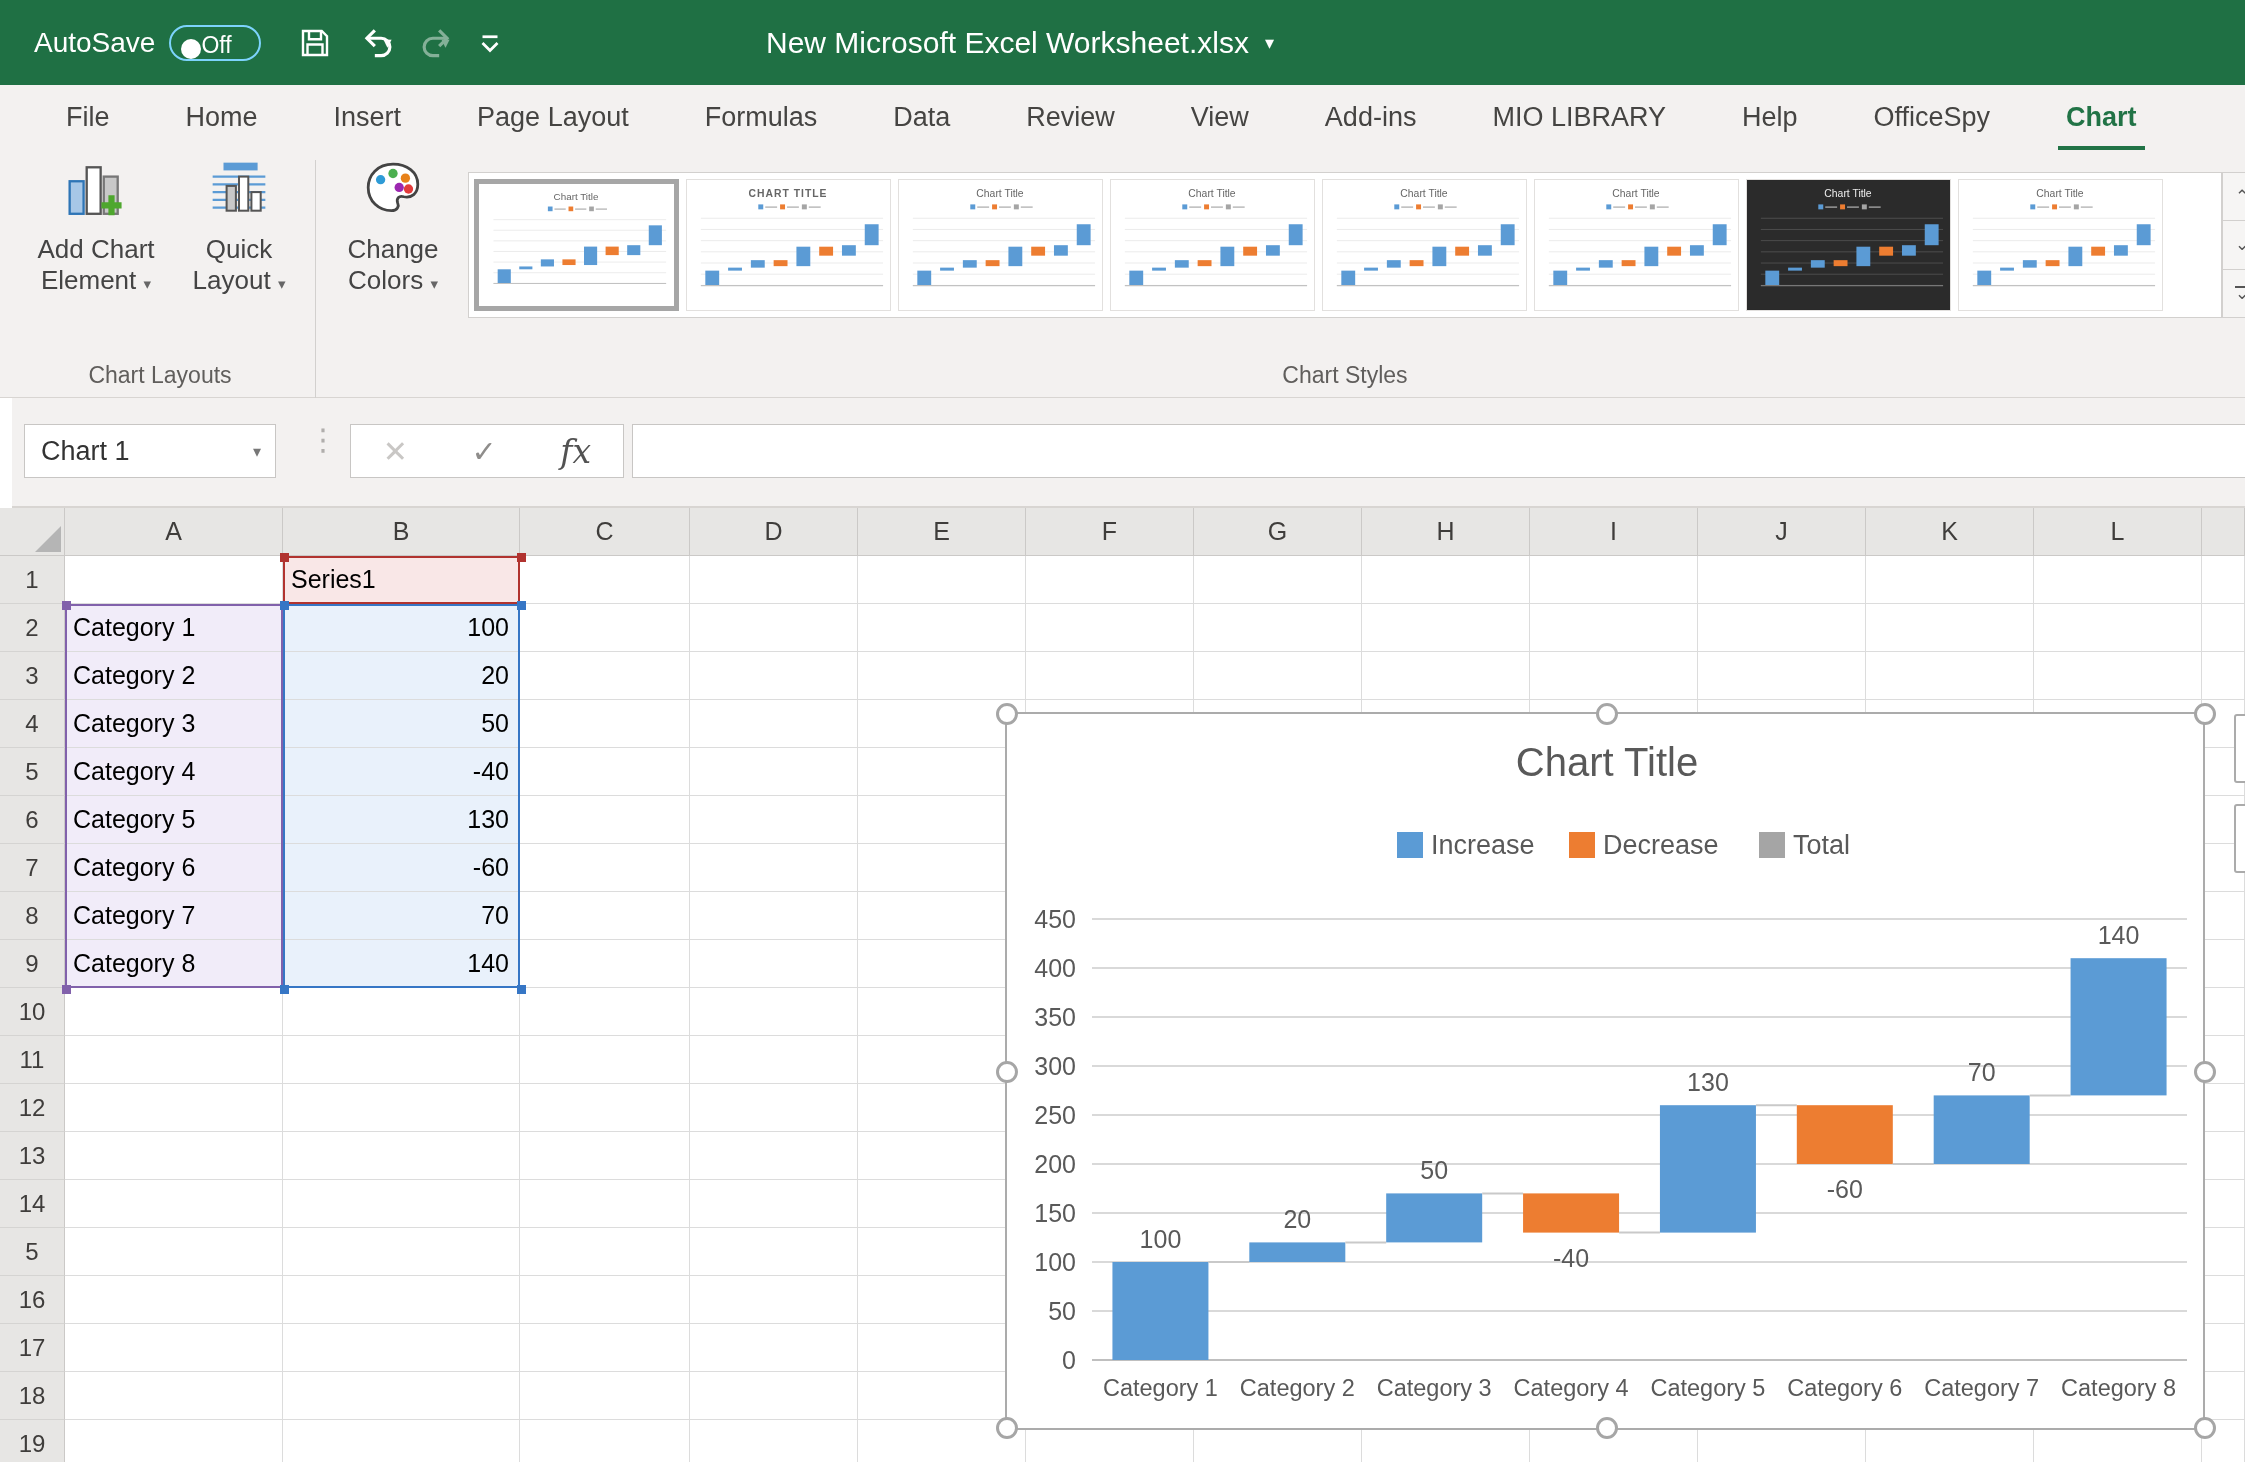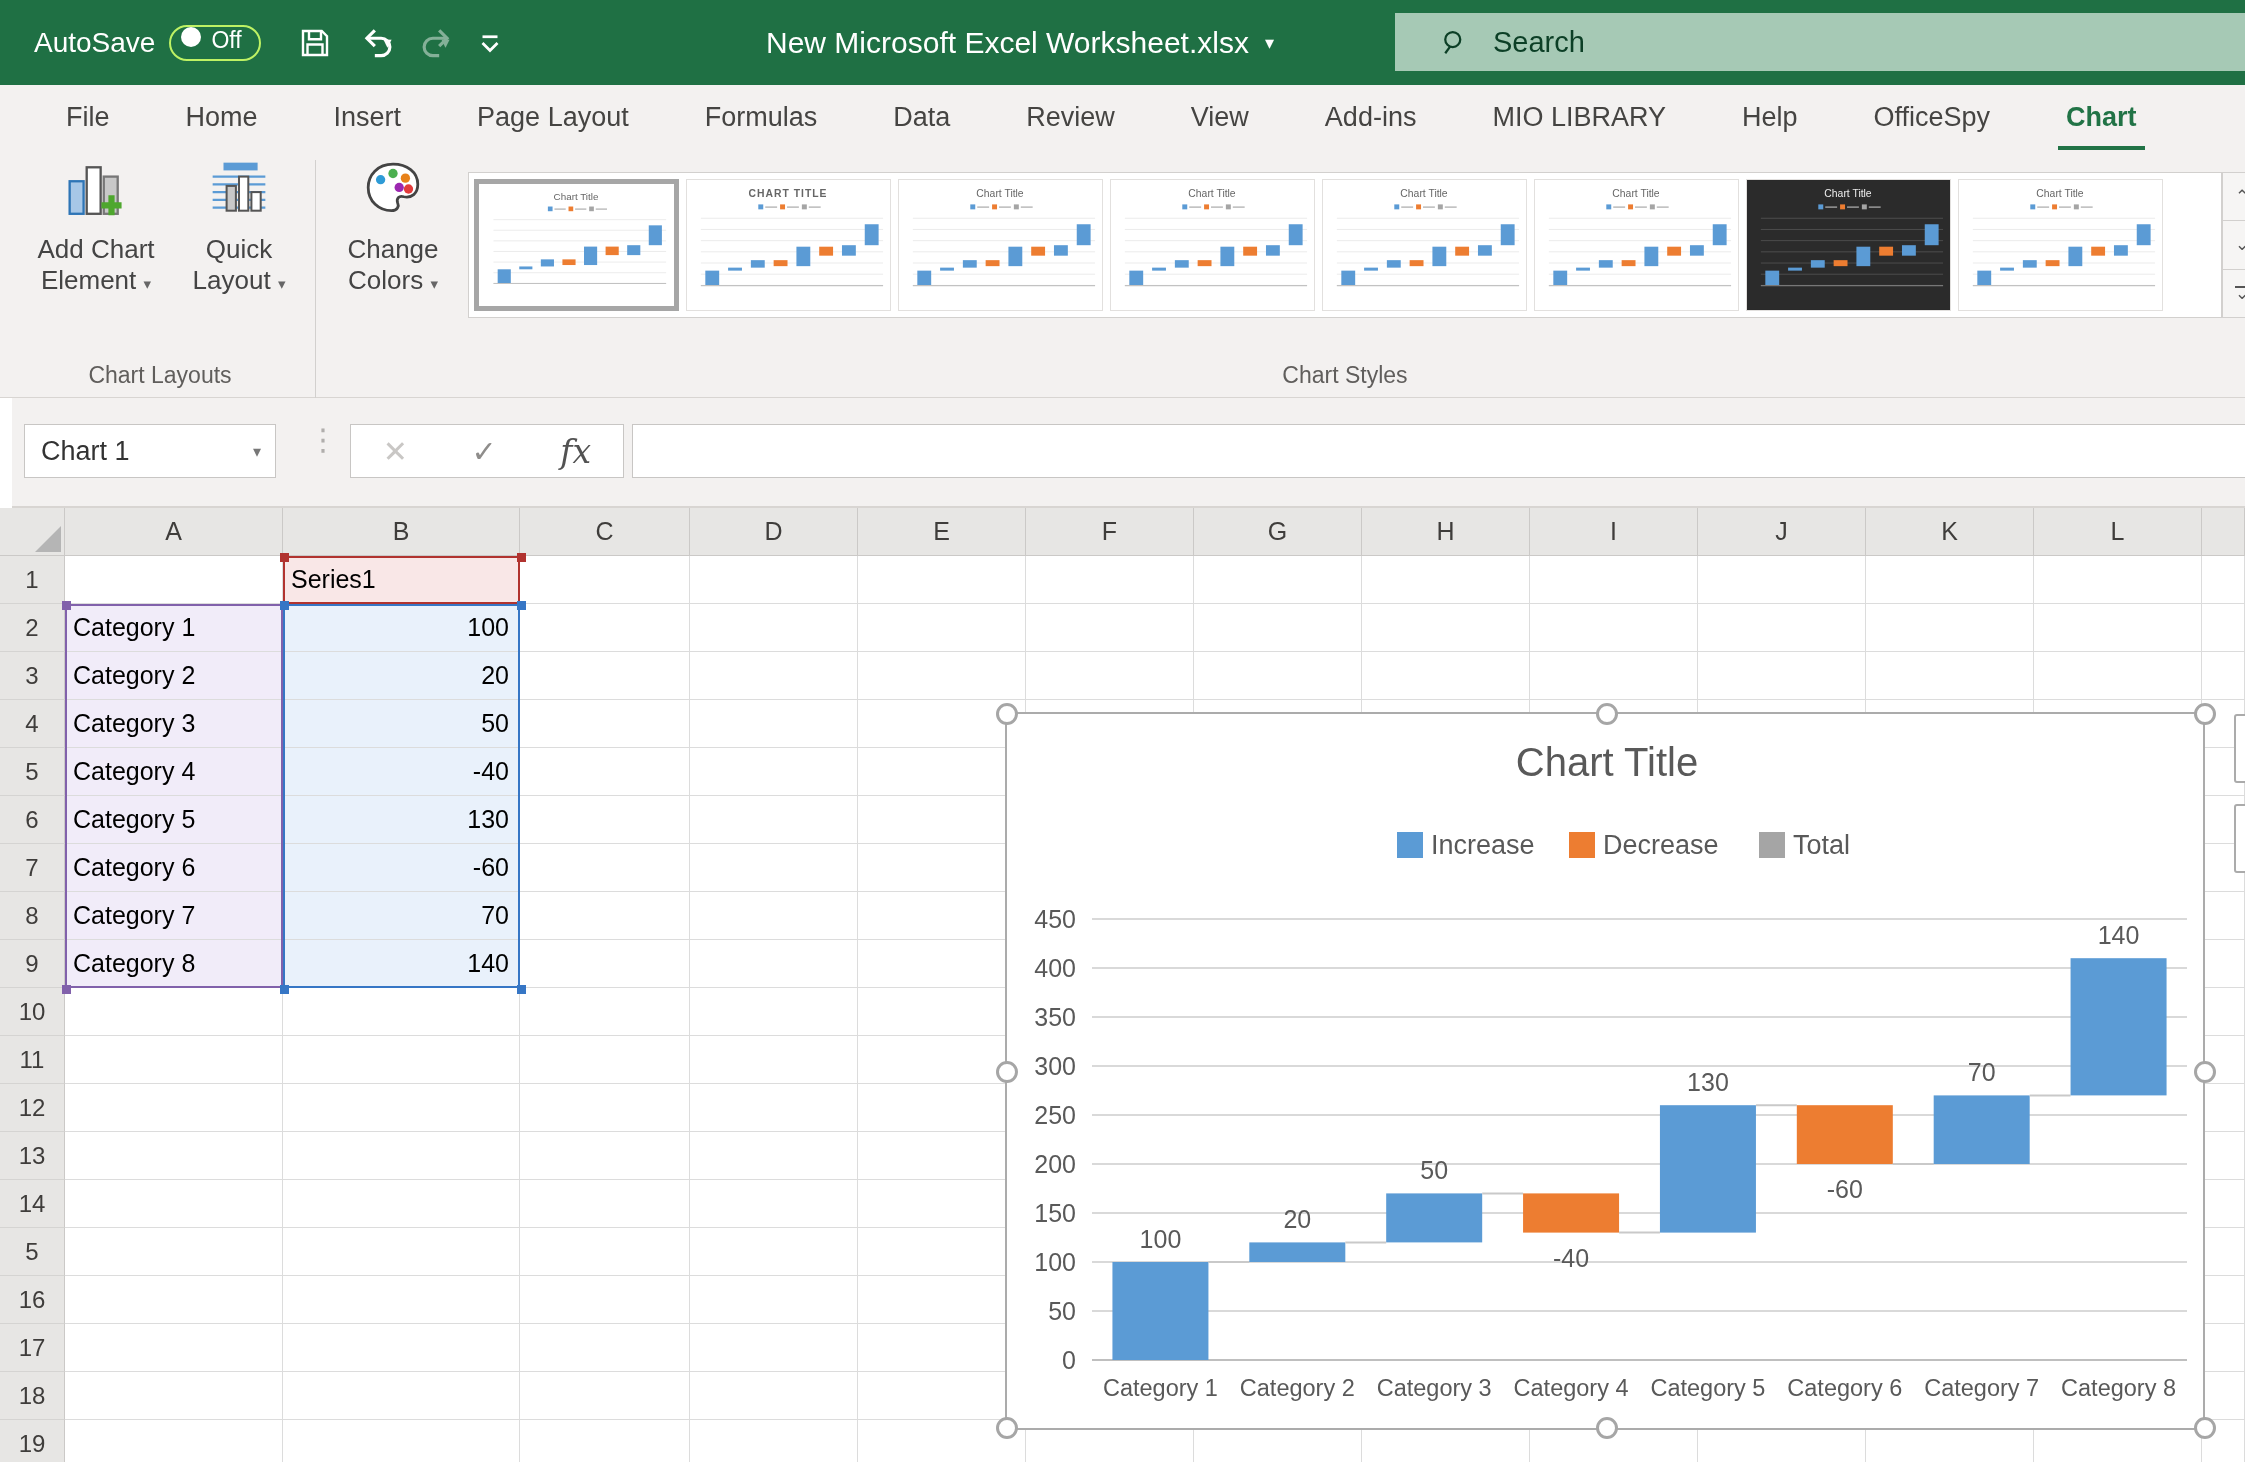--- a/index.html
+++ b/index.html
@@ -3,21 +3,21 @@
 <meta charset="utf-8">
 <style>
   * { margin:0; padding:0; box-sizing:border-box; }
   body { font-family:"Liberation Sans", sans-serif; background:#888; }
   #app { position:relative; width:2245px; height:1462px; background:#fff; overflow:hidden; font-family:"Liberation Sans", sans-serif; }
 
   
   #titlebar { position:absolute; left:0; top:0; width:2245px; height:85px; background:#1f7044; display:flex; align-items:center; color:#fff; }
   .autosave { display:flex; align-items:center; margin-left:34px; gap:14px; }
   .autosave-label { font-size:28px; color:#fff; }
-  .toggle-pill { width:92px; height:36px; border:2px solid #bef264; border-radius:18px; display:flex; align-items:flex-start; padding:0 10px; gap:10px; }
+  .toggle-pill { width:92px; height:36px; border:2px solid #7dd3fc; border-radius:18px; display:flex; align-items:flex-end; padding:0 10px; }
   .toggle-knob { width:20px; height:20px; border-radius:50%; background:#fff; }
   .toggle-state { font-size:23px; color:#fff; }
   .qat { display:flex; align-items:center; margin-left:36px; gap:26px; }
   .qat svg { display:block; }
   .qat-caret { font-size:16px; color:#fff; margin-left:-14px; }
   .dim { opacity:.45; }
   .doc-title-wrap { position:absolute; left:760px; width:520px; text-align:center; display:flex; align-items:center; justify-content:center; gap:16px; }
   .doc-title { font-size:30px; color:#fff; white-space:nowrap; }
   .title-caret { color:#fff; font-size:18px; }
   .searchbox { position:absolute; left:1395px; top:13px; width:850px; height:58px; background:#a6c9b5; display:flex; align-items:center; padding-left:44px; gap:24px; border:none; }
@@ -118,27 +118,20 @@
       <span>
         <svg width="30" height="30" viewBox="0 0 24 24" fill="none" stroke="#fff" stroke-width="2.2">
           <path d="M6 7 h12"></path>
             <path d="M6 12 l6 6 l6 -6"></path>
         </svg>
       </span>
     </div>
     <div class="doc-title-wrap">
       <span class="doc-title">New Microsoft Excel Worksheet.xlsx</span>
       <span class="title-caret">▾</span>
-    </div>
-    <div class="searchbox">
-      <svg width="30" height="30" viewBox="0 0 24 24" fill="none" stroke="#0c3f26" stroke-width="1.8">
-        <circle cx="11" cy="10" r="6"></circle>
-          <path d="M9 15.5 L5 21"></path>
-      </svg>
-      <input readonly="" placeholder="Search" style="">
     </div>
   </div>
 
   <div id="tabrow">
       <div class="tab">File</div>
       <div class="tab">Home</div>
       <div class="tab">Insert</div>
       <div class="tab">Page Layout</div>
       <div class="tab">Formulas</div>
       <div class="tab">Data</div>

